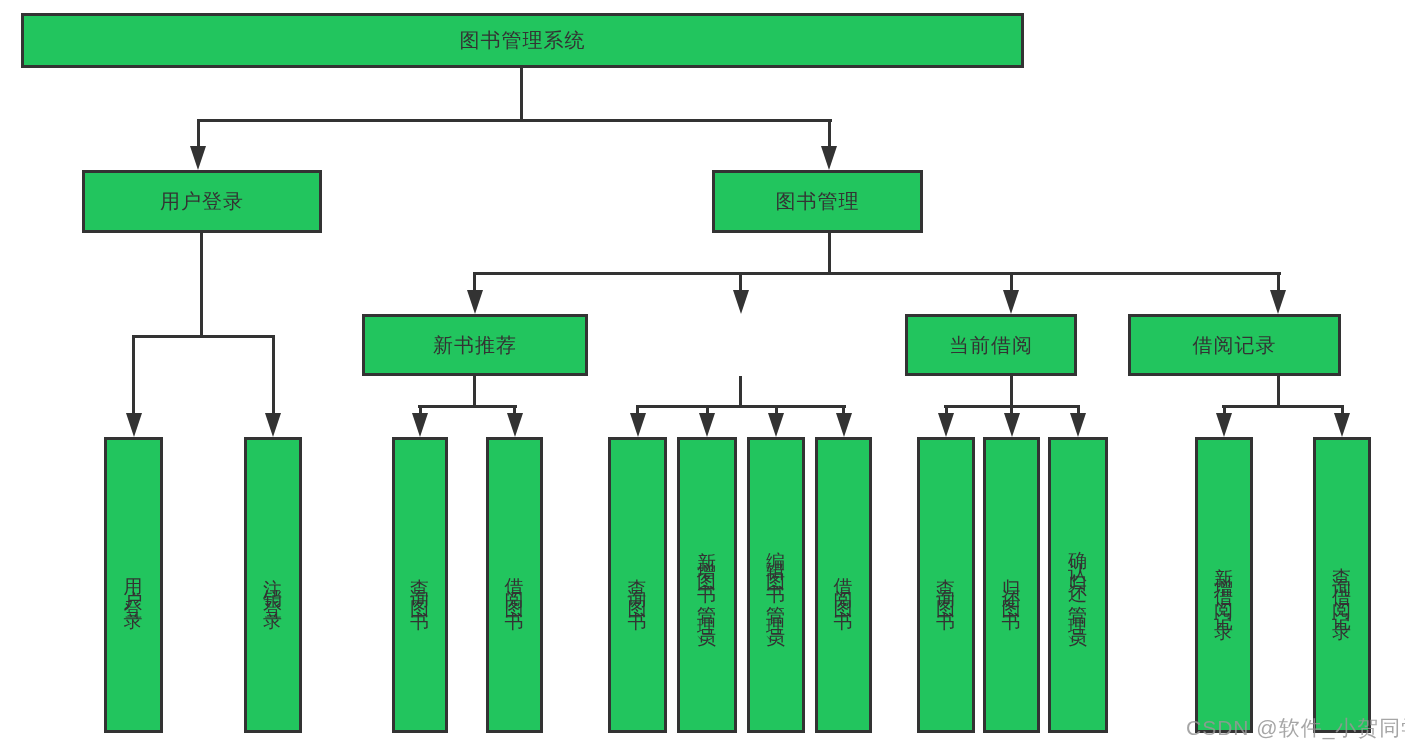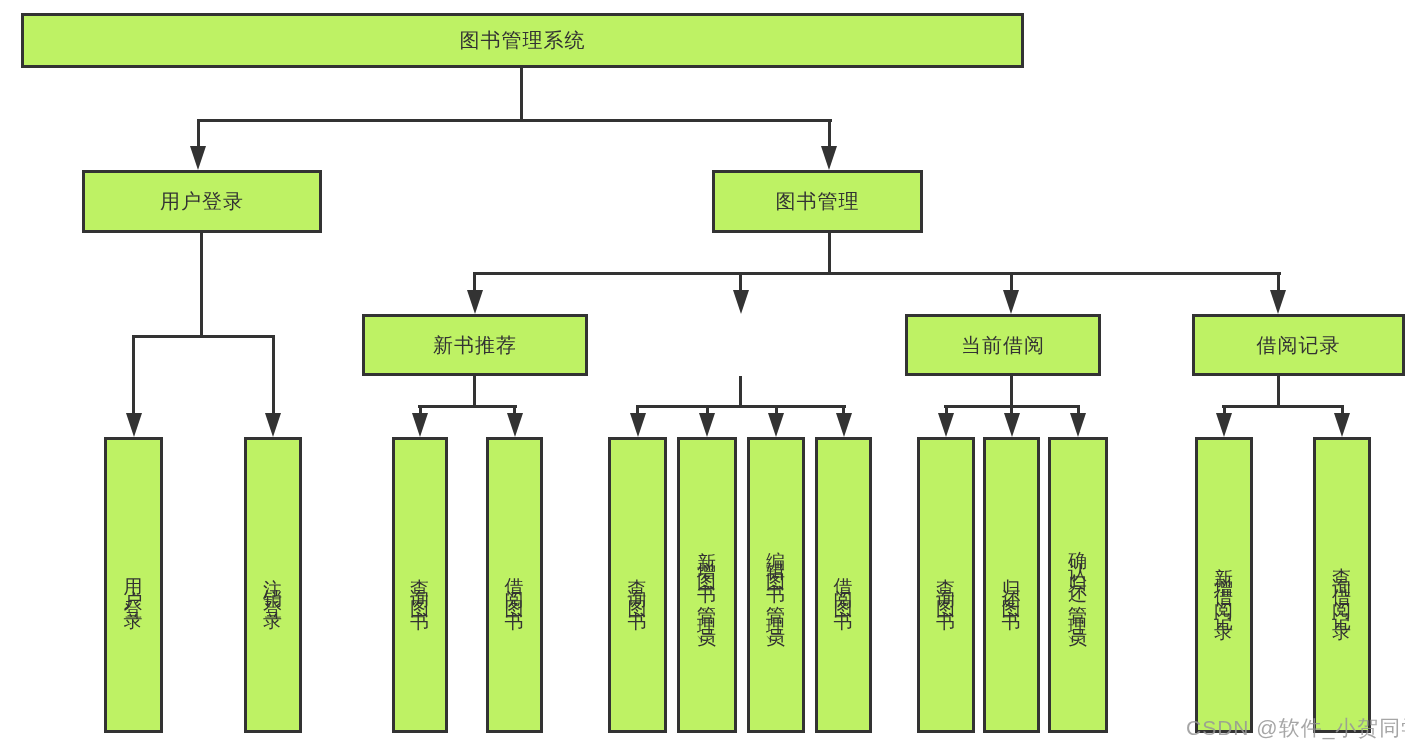--- a/index.html
+++ b/index.html
@@ -7,21 +7,21 @@
     position:relative;
     width:1405px;height:747px;
     background:#ffffff;
     font-family:"Liberation Sans","DejaVu Sans",sans-serif;
     overflow:hidden;
   }
   .box{
     position:absolute;
     box-sizing:border-box;
     border:3px solid #333333;
-    background:#bef264;
+    background:#22c55e;
     display:flex;
     align-items:center;
     justify-content:center;
     color:#333333;
   }
   .hlabel{
     font-size:20px;
     letter-spacing:1px;
     white-space:nowrap;
   }
@@ -54,22 +54,22 @@
     z-index:5;
     letter-spacing:1px;
   }
 
   
   #n-root{left:21px;top:13px;width:1003px;height:55px;}
   #n-user-login{left:82px;top:170px;width:240px;height:63px;}
   #n-book-mgmt{left:712px;top:170px;width:211px;height:63px;}
   #n-new-book{left:362px;top:314px;width:226px;height:62px;}
   #n-book-borrow{left:633px;top:314px;width:217px;height:62px;}
-  #n-cur-borrow{left:905px;top:314px;width:196px;height:62px;}
-  #n-borrow-rec{left:1192px;top:314px;width:213px;height:62px;}
+  #n-cur-borrow{left:905px;top:314px;width:172px;height:62px;}
+  #n-borrow-rec{left:1128px;top:314px;width:213px;height:62px;}
 
   .leaf{top:437px;height:296px;}
   #l-a1{left:104px;width:59px;}
   #l-a2{left:244px;width:58px;}
   #l-b1{left:392px;width:56px;}
   #l-b2{left:486px;width:57px;}
   #l-c1{left:608px;width:59px;}
   #l-c2{left:677px;width:60px;}
   #l-c3{left:747px;width:58px;}
   #l-c4{left:815px;width:57px;}

